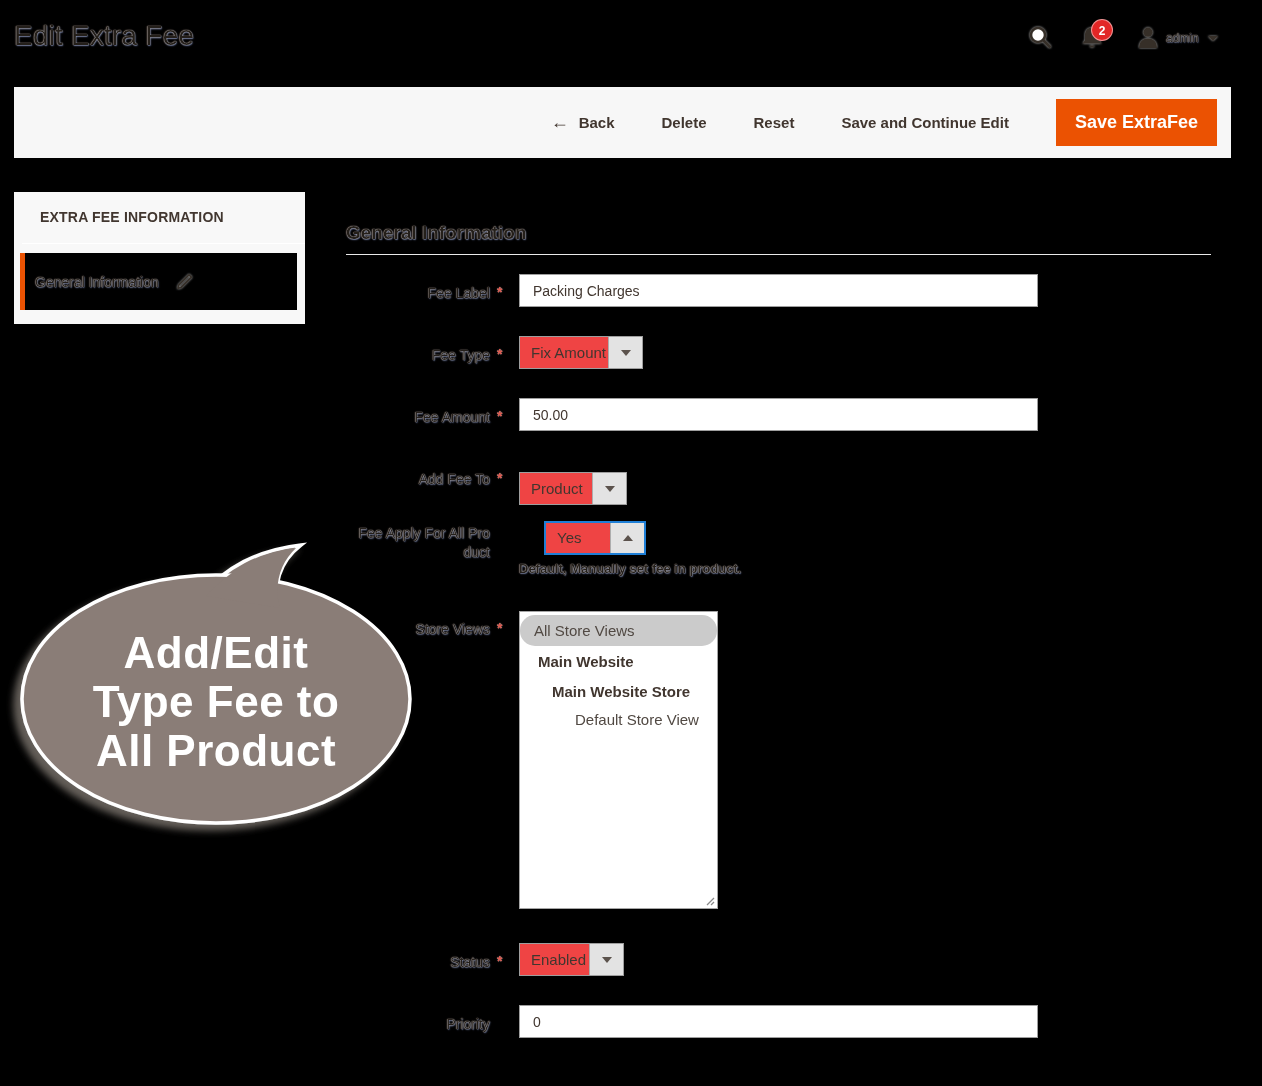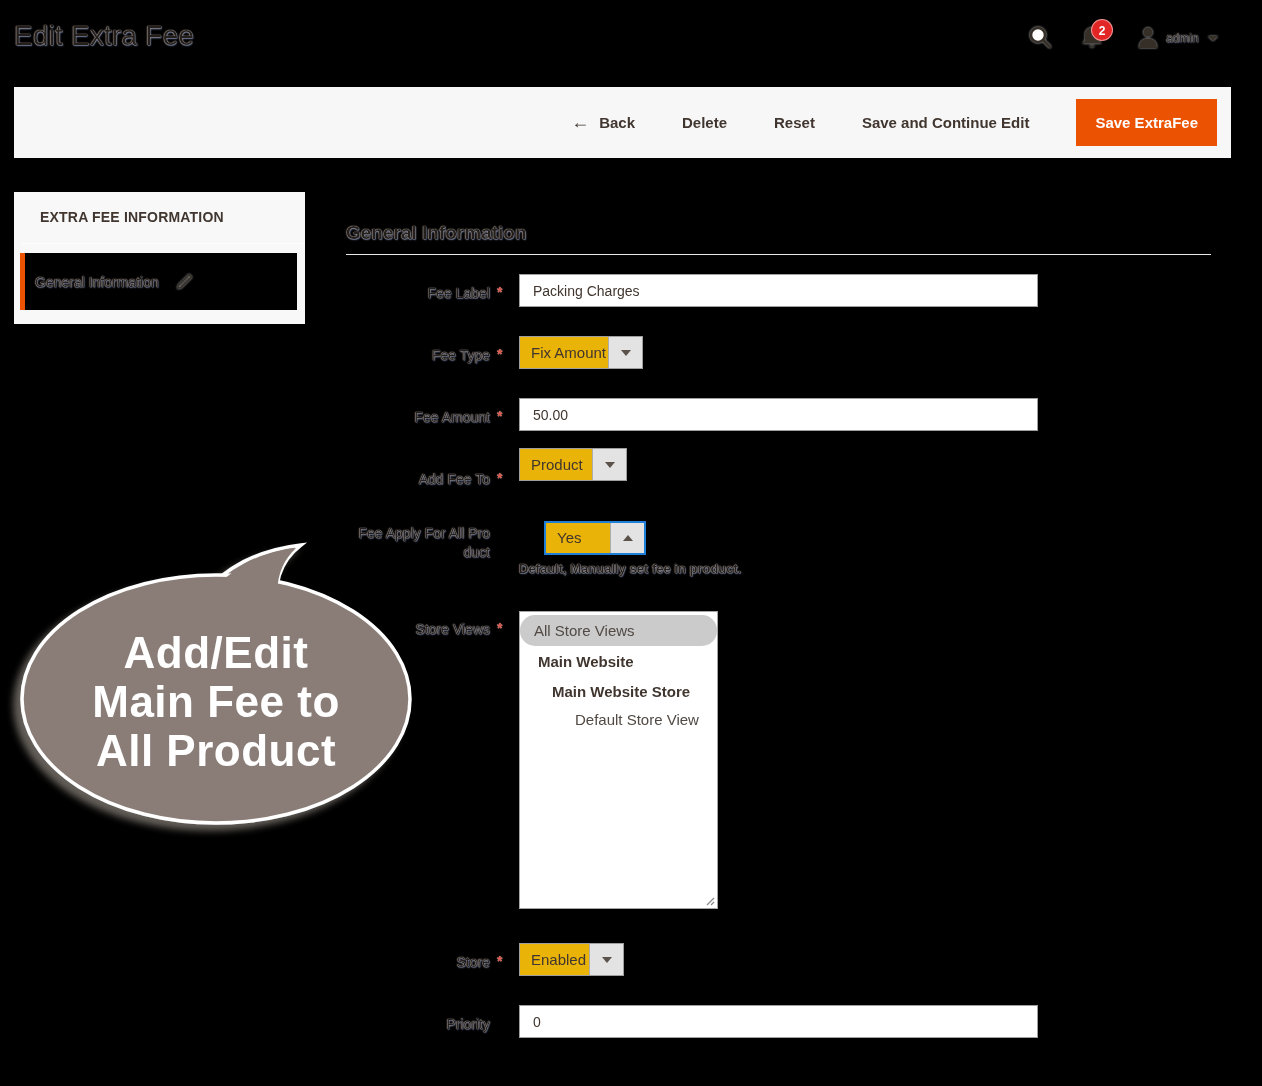--- a/index.html
+++ b/index.html
@@ -21,21 +21,21 @@
   .hdr-user .uname{font-size:12px;margin-left:8px;}
   .caret{width:0;height:0;border-left:5px solid transparent;border-right:5px solid transparent;
          border-top:5px solid #362f28;margin-left:9px;}
 
   
   .toolbar{position:absolute;left:14px;top:87px;width:1217px;height:71px;background:#f7f7f7;
            display:flex;align-items:center;justify-content:flex-end;gap:47px;padding-right:14px;box-sizing:border-box;}
   .tb-btn{font-size:15px;font-weight:600;color:#41362f;cursor:pointer;white-space:nowrap;}
   .tb-back{display:flex;align-items:center;gap:10px;}
   .tb-back .arr{font-size:18px;line-height:15px;}
-  .btn-primary{background:#eb5202;border:1px solid #eb5202;color:#fff;font-size:15px;font-weight:600;
+  .btn-primary{background:#eb5202;border:1px solid #eb5202;color:#fff;font-size:18px;font-weight:600;
                height:47px;padding:0 18px;cursor:pointer;font-family:inherit;}
 
   
   .sidebar{position:absolute;left:14px;top:192px;width:283px;height:132px;background:#f8f8f8;padding-left:8px;}
   .sb-head{height:51px;line-height:51px;padding-left:18px;font-size:14px;font-weight:700;color:#41362f;
            border-bottom:1px solid #ffffff;letter-spacing:.2px;}
   .sb-item{position:absolute;left:6px;top:61px;width:277px;height:57px;background:#000;
            border-left:5px solid #eb5202;display:flex;align-items:center;box-sizing:border-box;
            padding-left:10px;cursor:pointer;}
   .sb-item .lbl{font-size:14px;}
@@ -43,21 +43,21 @@
 
   
   .section-title{position:absolute;left:346px;top:222px;font-size:19px;font-weight:600;}
   .rule{position:absolute;left:346px;top:254px;width:865px;height:1px;background:#e9e9e9;}
 
   .f-label{position:absolute;left:346px;width:144px;text-align:right;font-size:14px;line-height:19px;}
   .req{position:absolute;left:497px;font-size:14px;font-weight:700;color:#e2574c;
        text-shadow:0 0 1px rgba(255,255,255,.8);}
   .txt{position:absolute;background:#fff;border:1px solid #9e9e9e;box-sizing:border-box;height:33px;width:519px;
        font-family:inherit;font-size:14px;color:#41362f;padding:0 13px;}
-  .sel{position:absolute;height:33px;display:flex;background:#eab308;border:1px solid #9e9e9e;box-sizing:border-box;cursor:pointer;}
+  .sel{position:absolute;height:33px;display:flex;background:#ef4444;border:1px solid #9e9e9e;box-sizing:border-box;cursor:pointer;}
   .sel .val{font-size:15px;color:#41362f;line-height:31px;padding-left:11px;flex:1;}
   .sel .btn{width:33px;background:#e3e3e3;border-left:1px solid #adadad;display:flex;align-items:center;justify-content:center;flex:0 0 auto;}
   .tri-dn{width:0;height:0;border-left:5px solid transparent;border-right:5px solid transparent;border-top:6px solid #5b524c;}
   .tri-up{width:0;height:0;border-left:5px solid transparent;border-right:5px solid transparent;border-bottom:6px solid #5b524c;}
   .sel.focus{border:2px solid #1f7fd6;}
   .sel.focus .val{line-height:29px;}
   .note{position:absolute;left:519px;top:561px;font-size:13px;font-weight:600;}
 
   .listbox{position:absolute;left:519px;top:611px;width:199px;height:298px;background:#fff;
            border:1px solid #a5a5a5;box-sizing:border-box;}
@@ -134,21 +134,21 @@
         <span class="tri-dn"></span>
       </span>
   </div>
 
   <div class="f-label halo" style="top:408px">Fee Amount</div>
   <span class="req" style="top:408px">*</span>
   <input class="txt" style="left: 519px; top: 398px;" value="50.00">
 
   <div class="f-label halo" style="top:470px">Add Fee To</div>
   <span class="req" style="top:470px">*</span>
-  <div class="sel" style="left:519px;top:448px;width:108px">
+  <div class="sel" style="left:519px;top:472px;width:108px">
     <span class="val">Product</span>
     <span class="btn">
         <span class="tri-dn"></span>
       </span>
   </div>
 
   <div class="f-label halo" style="top:524px">
     <span>Fee Apply For All Pro</span><br>
     <span>duct</span>
   </div>
@@ -166,21 +166,21 @@
     <div class="opt hl" style="padding-left:14px">All Store Views</div>
     <div class="opt b" style="padding-left:18px;margin-top:1px">Main Website</div>
     <div class="opt b" style="padding-left:32px">Main Website Store</div>
     <div class="opt" style="padding-left:55px;line-height:26px">Default Store View</div>
     <svg class="grip" width="11" height="11" viewBox="0 0 11 11">
       <line x1="3" y1="10" x2="10" y2="3" stroke="#8a8a8a" stroke-width="1.3"></line>
       <line x1="7" y1="10" x2="10" y2="7" stroke="#8a8a8a" stroke-width="1.3"></line>
     </svg>
   </div>
 
-  <div class="f-label halo" style="top:953px">Store</div>
+  <div class="f-label halo" style="top:953px">Status</div>
   <span class="req" style="top:953px">*</span>
   <div class="sel" style="left:519px;top:943px;width:105px">
     <span class="val">Enabled</span>
     <span class="btn">
         <span class="tri-dn"></span>
       </span>
   </div>
 
   <div class="f-label halo" style="top:1015px">Priority</div>
   <input class="txt" style="left: 519px; top: 1005px;" value="0">
@@ -192,17 +192,17 @@
       <path d="M 206 596 C 230 570 260 552 296 548 C 281 562 273 584 280 608 Z" fill="#8a7d77"></path>
     </g>
     <defs>
       <filter id="csh" x="-15%" y="-10%" width="130%" height="125%">
         <feDropShadow dx="-7" dy="6" stdDeviation="3.5" flood-color="#6e6862" flood-opacity="0.9"></feDropShadow>
       </filter>
     </defs>
   </svg>
   <div class="callout-text">
     <div>Add/Edit</div>
-    <div>Main Fee to</div>
+    <div>Type Fee to</div>
     <div>All Product</div>
   </div>
 
 </div>
 
 </body></html>

